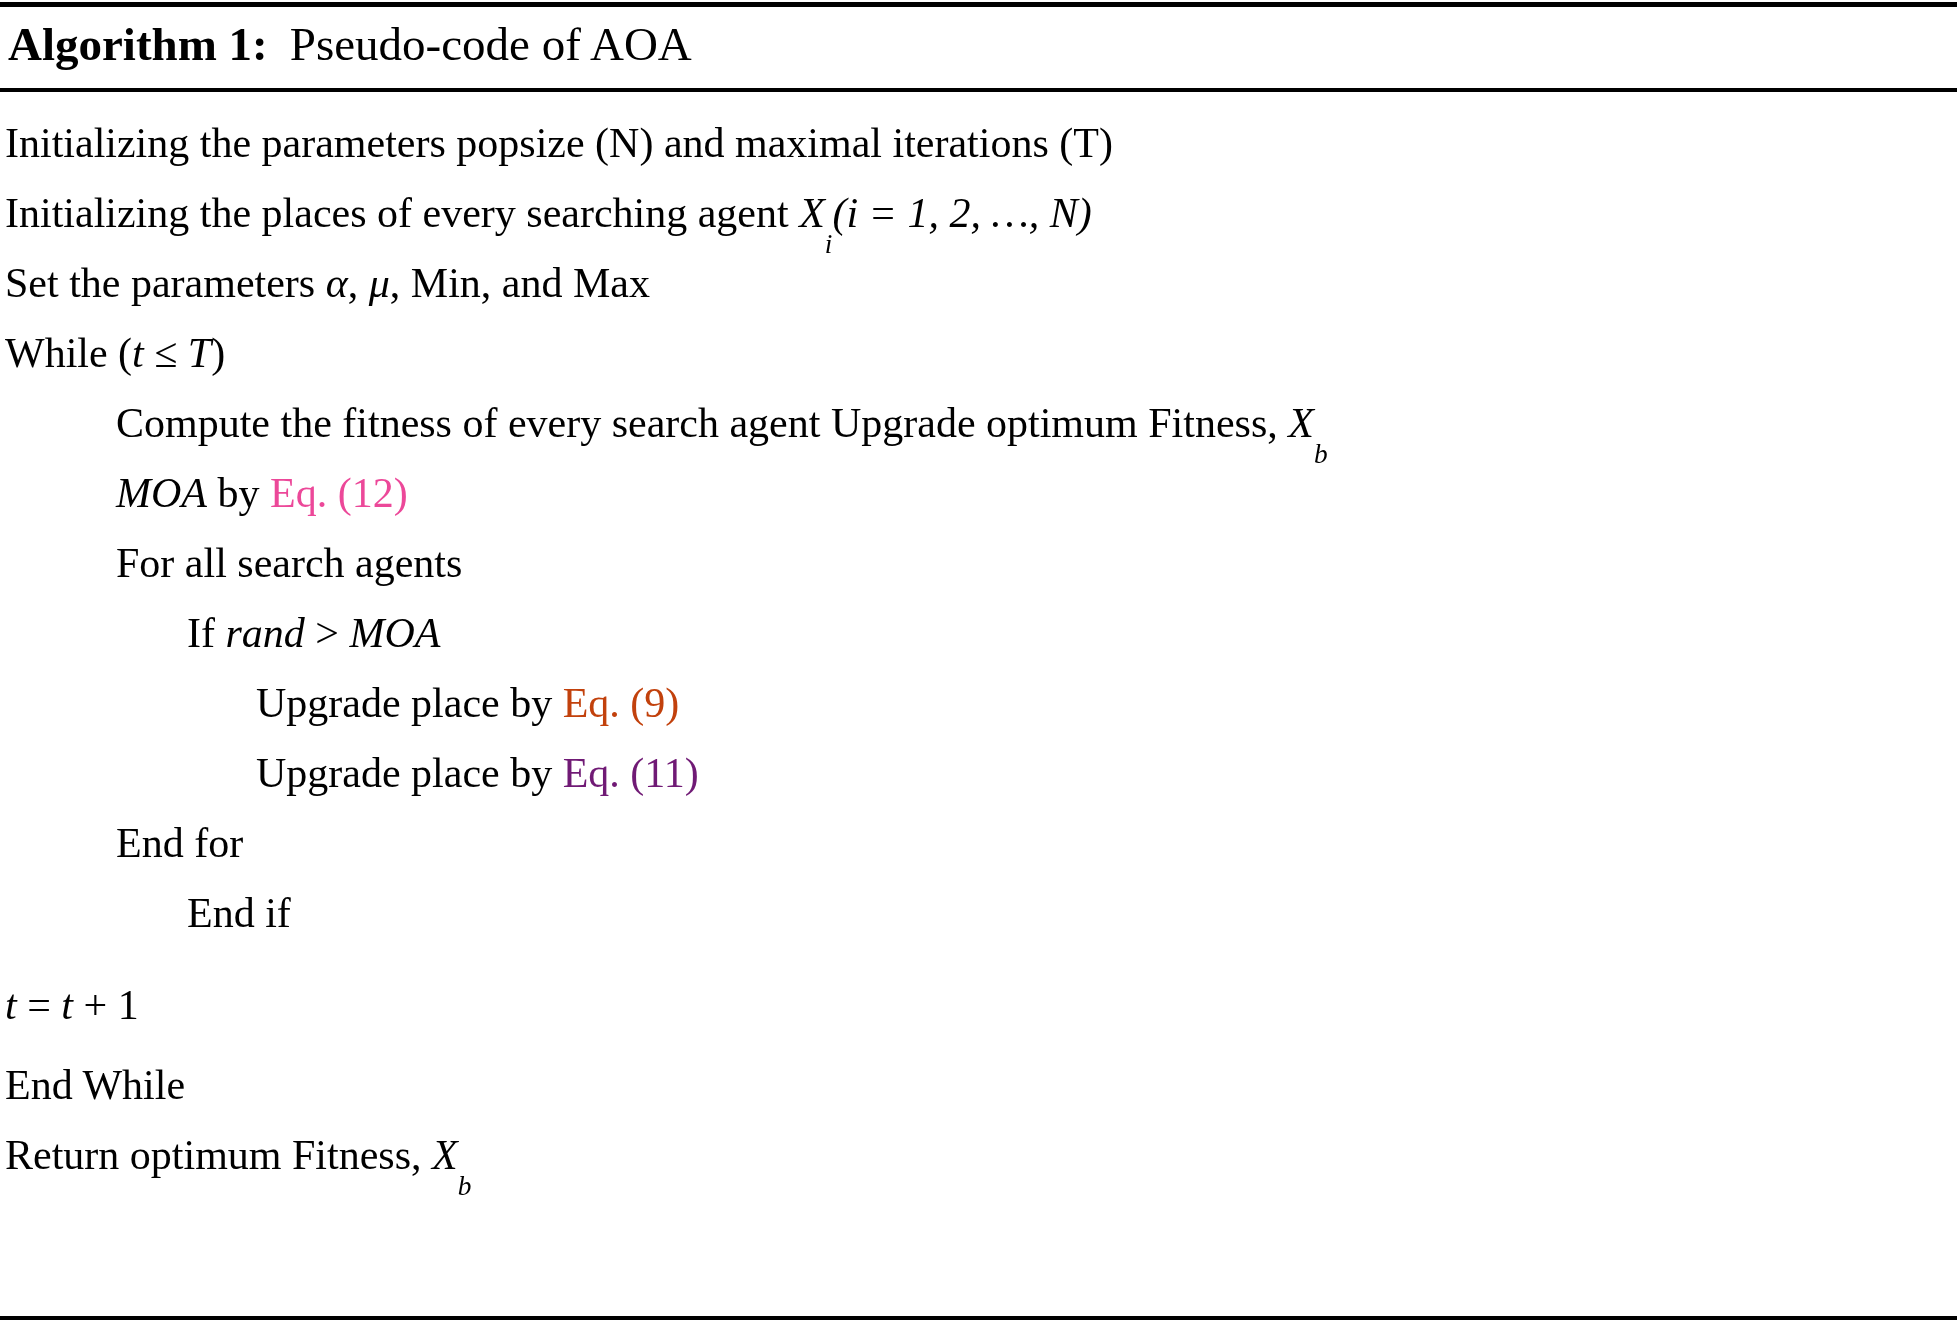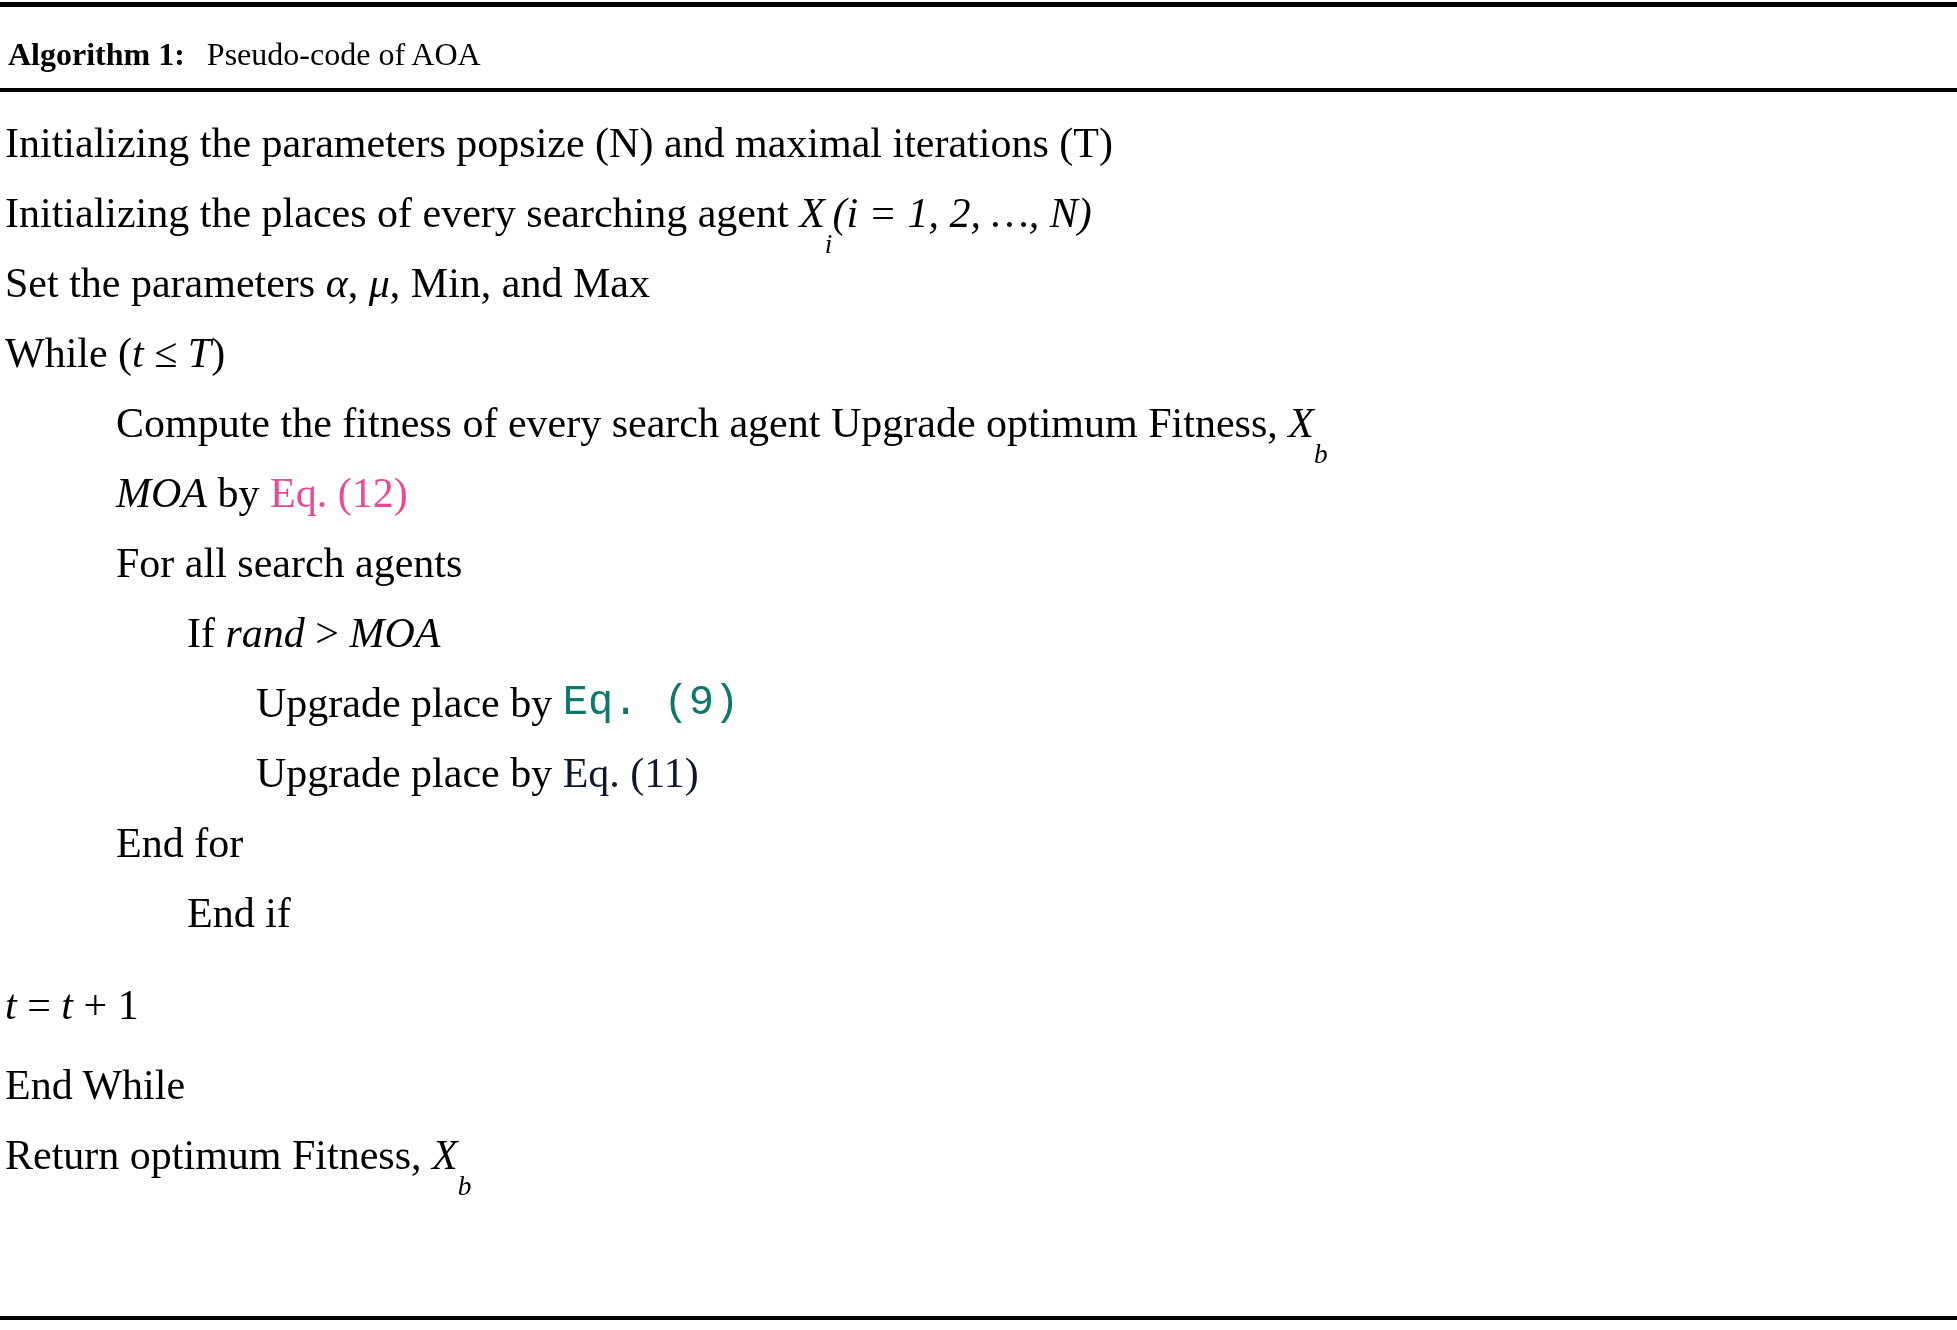--- a/index.html
+++ b/index.html
@@ -21,24 +21,24 @@
     left: 0;
     right: 0;
     background: #000000;
   }
   #rule-top    { top: 2px;    height: 5px; }
   #rule-mid    { top: 88px;   height: 4px; }
   #rule-bottom { top: 1316px; height: 4px; }
 
   #title-row {
     position: absolute;
-    top: 28px;
+    top: 18px;
     left: 8px;
     right: 8px;
-    font-size: 32px;
+    font-size: 47px;
     line-height: 52px;
     white-space: nowrap;
   }
   #title-label { font-weight: bold; }
   #title-text  { margin-left: 22px; }
 
   #algo-body {
     position: absolute;
     top: 97px;
     left: 0;
@@ -82,22 +82,22 @@
 
   <div id="algo-body">
       <div class="algo-line ind0"><span>Initializing the parameters popsize (N) and maximal iterations (T)</span></div>
       <div class="algo-line ind0"><span>Initializing the places of every searching agent </span><span class="seg-italic">X</span><sub class="seg-italic">i</sub><span class="seg-italic">(i = 1, 2, …, N)</span></div>
       <div class="algo-line ind0"><span>Set the parameters </span><span class="seg-italic">α</span><span>, </span><span class="seg-italic">μ</span><span>, Min, and Max</span></div>
       <div class="algo-line ind0"><span>While (</span><span class="seg-italic">t</span><span> ≤ </span><span class="seg-italic">T</span><span>)</span></div>
       <div class="algo-line ind1"><span>Compute the fitness of every search agent Upgrade optimum Fitness, </span><span class="seg-italic">X</span><sub class="seg-italic">b</sub></div>
       <div class="algo-line ind1"><span class="seg-italic">MOA</span><span> by </span><span class="seg-link" style="color: #ec4899;">Eq. (12)</span></div>
       <div class="algo-line ind1"><span>For all search agents</span></div>
       <div class="algo-line ind2"><span>If </span><span class="seg-italic">rand</span><span> &gt; </span><span class="seg-italic">MOA</span></div>
-      <div class="algo-line ind3"><span>Upgrade place by </span><span class="seg-link" style="color: #0f766e; font-family: Liberation Mono, monospace;">Eq. (9)</span></div>
-      <div class="algo-line ind3"><span>Upgrade place by </span><span class="seg-link" style="color: #0f172a;">Eq. (11)</span></div>
+      <div class="algo-line ind3"><span>Upgrade place by </span><span class="seg-link" style="color: #c2410c;">Eq. (9)</span></div>
+      <div class="algo-line ind3"><span>Upgrade place by </span><span class="seg-link" style="color: #701a75;">Eq. (11)</span></div>
       <div class="algo-line ind1"><span>End for</span></div>
       <div class="algo-line ind2"><span>End if</span></div>
       <div class="algo-line ind0 gap-md"><span class="seg-italic">t</span><span> = </span><span class="seg-italic">t</span><span> + 1</span></div>
       <div class="algo-line ind0 gap-sm"><span>End While</span></div>
       <div class="algo-line ind0"><span>Return optimum Fitness, </span><span class="seg-italic">X</span><sub class="seg-italic">b</sub></div>
     </div>
 
   <div id="rule-bottom" class="rule"></div>
 </div>
 

